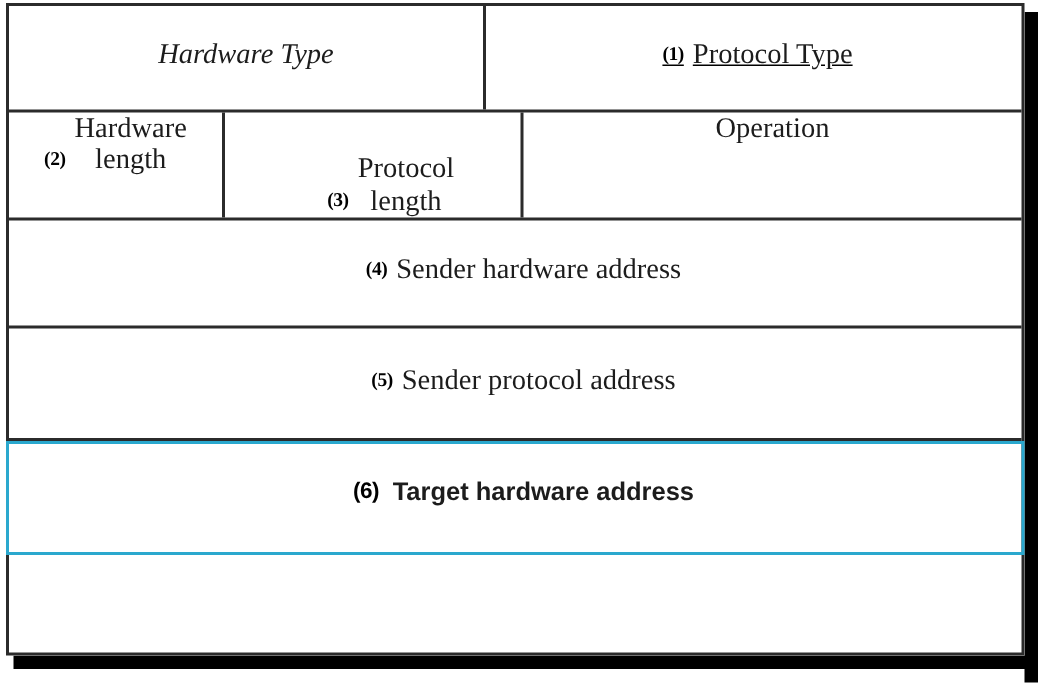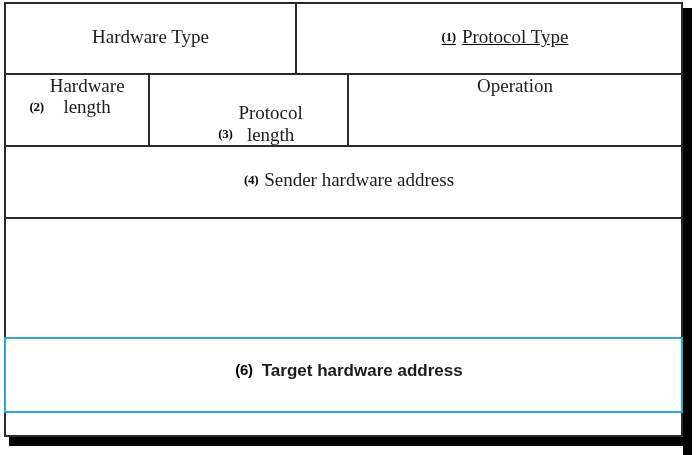--- a/index.html
+++ b/index.html
@@ -93,40 +93,39 @@
 
   
   #row1 { top: 0px;   height: 71px; border-bottom: 2px solid #2b2b2b; }
   #row2 { top: 71px;  height: 72px; border-bottom: 2px solid #2b2b2b; }
   #row3 { top: 143px; height: 72px; border-bottom: 2px solid #2b2b2b; }
   #row4 { top: 215px; height: 75px; border-bottom: 2px solid #2b2b2b; }
   #row5 { top: 290px; height: 76px; border-bottom: 2px solid #2b2b2b; }
   #row6 { top: 366px; height: 65px; }
 
   
-  #r1c1 { left: 0;     width: 291px; border-right: 2px solid #2b2b2b; }
+  #r1c1 { left: 0;     width: 318px; border-right: 2px solid #2b2b2b; font-style: italic; }
   #r1c2 { left: 343px; right: 0; text-decoration: underline; }
 
   
   #r2c1 { left: 0;     width: 144px; border-right: 2px solid #2b2b2b; }
   #r2c2 { left: 168px; width: 175px; border-right: 2px solid #2b2b2b; align-items: flex-end; }
   #r2c3 { left: 343px; right: 0; }
 
   
   .full { left: 0; right: 0; padding-left: 39px; }
 
   
   #row5 {
     border: 2px solid #2aa8ce;
     border-bottom: 2px solid #2aa8ce;
     left: -2px;
     right: -2px;
     width: 679px;
     height: 76px;
-    margin-top: 43px;
   }
   #row5 .lbl,
   #row5 .num {
     font-family: "Liberation Sans", "DejaVu Sans", sans-serif;
     font-weight: bold;
   }
   #row5 .lbl { font-size: 17px; }
   #row5 .num { font-size: 15px; vertical-align: 1px; }
   #row5 .num + .lbl { margin-left: 9px; }
 
@@ -184,20 +183,27 @@
     </div>
 
     <div class="row" id="row3">
       <div class="cell full">
         <span class="cell-inner nudge-left-md">
           <span class="num">(4)</span><span class="lbl">Sender hardware address</span>
         </span>
       </div>
     </div>
 
+    <div class="row" id="row4">
+      <div class="cell full">
+        <span class="cell-inner nudge-left-md">
+          <span class="num">(5)</span><span class="lbl">Sender protocol address</span>
+        </span>
+      </div>
+    </div>
 
     <div class="row" id="row5">
       <div class="cell full">
         <span class="cell-inner nudge-left-md">
           <span class="num">(6)</span><span class="lbl">Target hardware address</span>
         </span>
       </div>
     </div>
 
 

